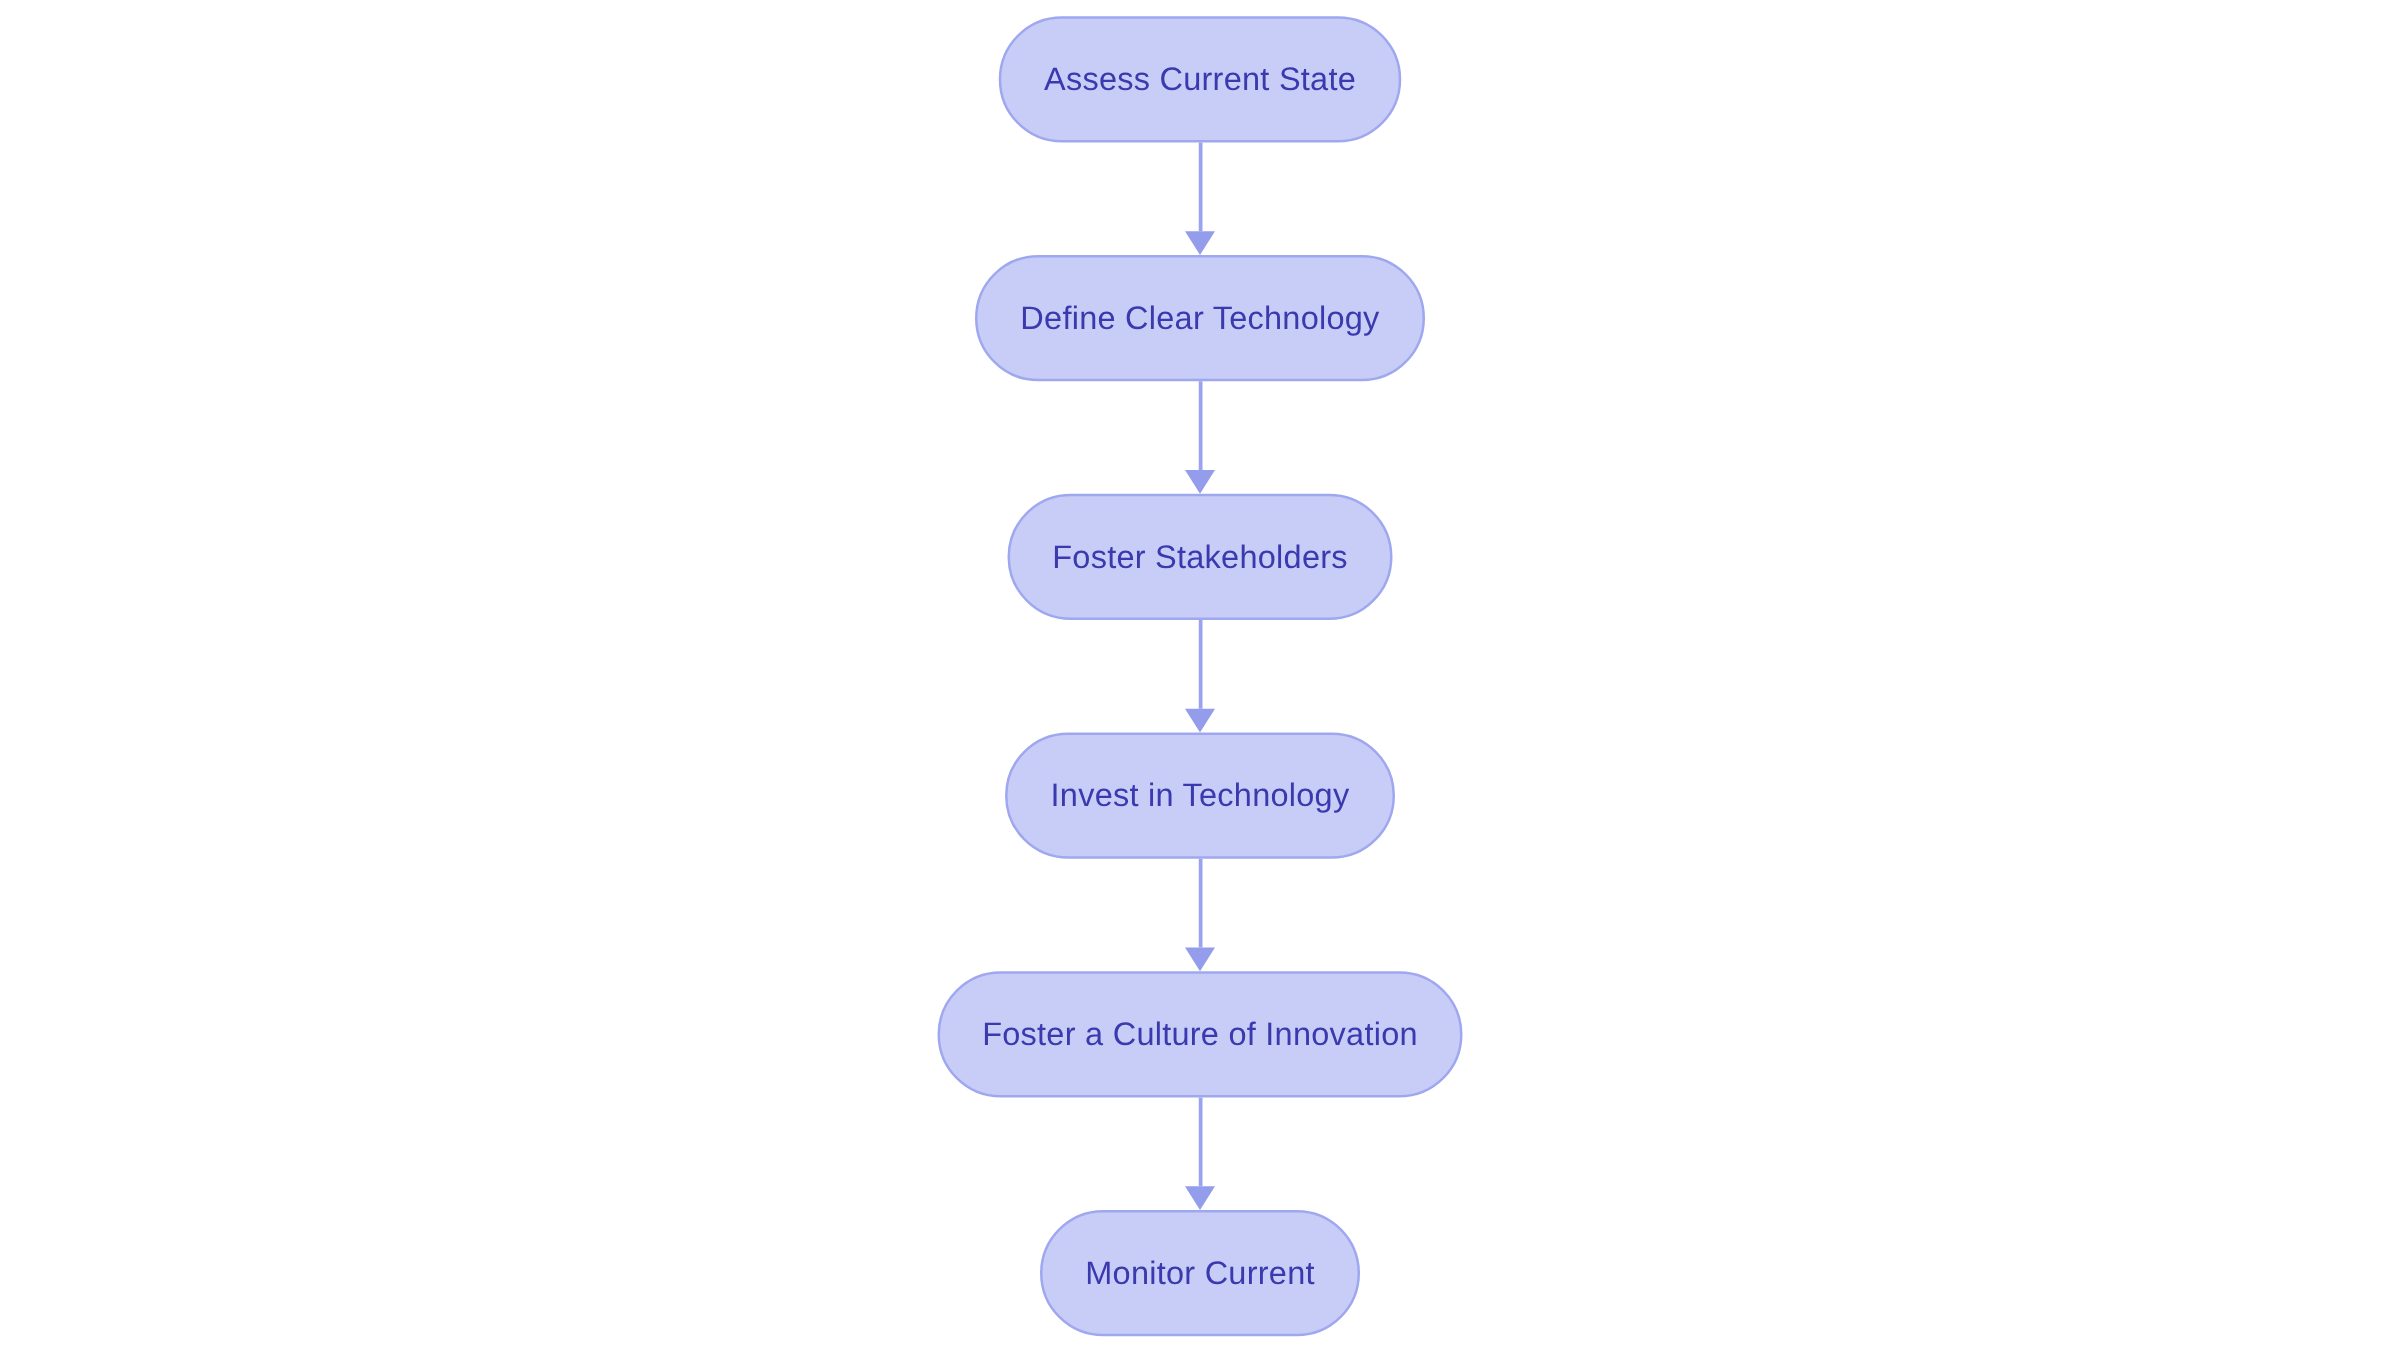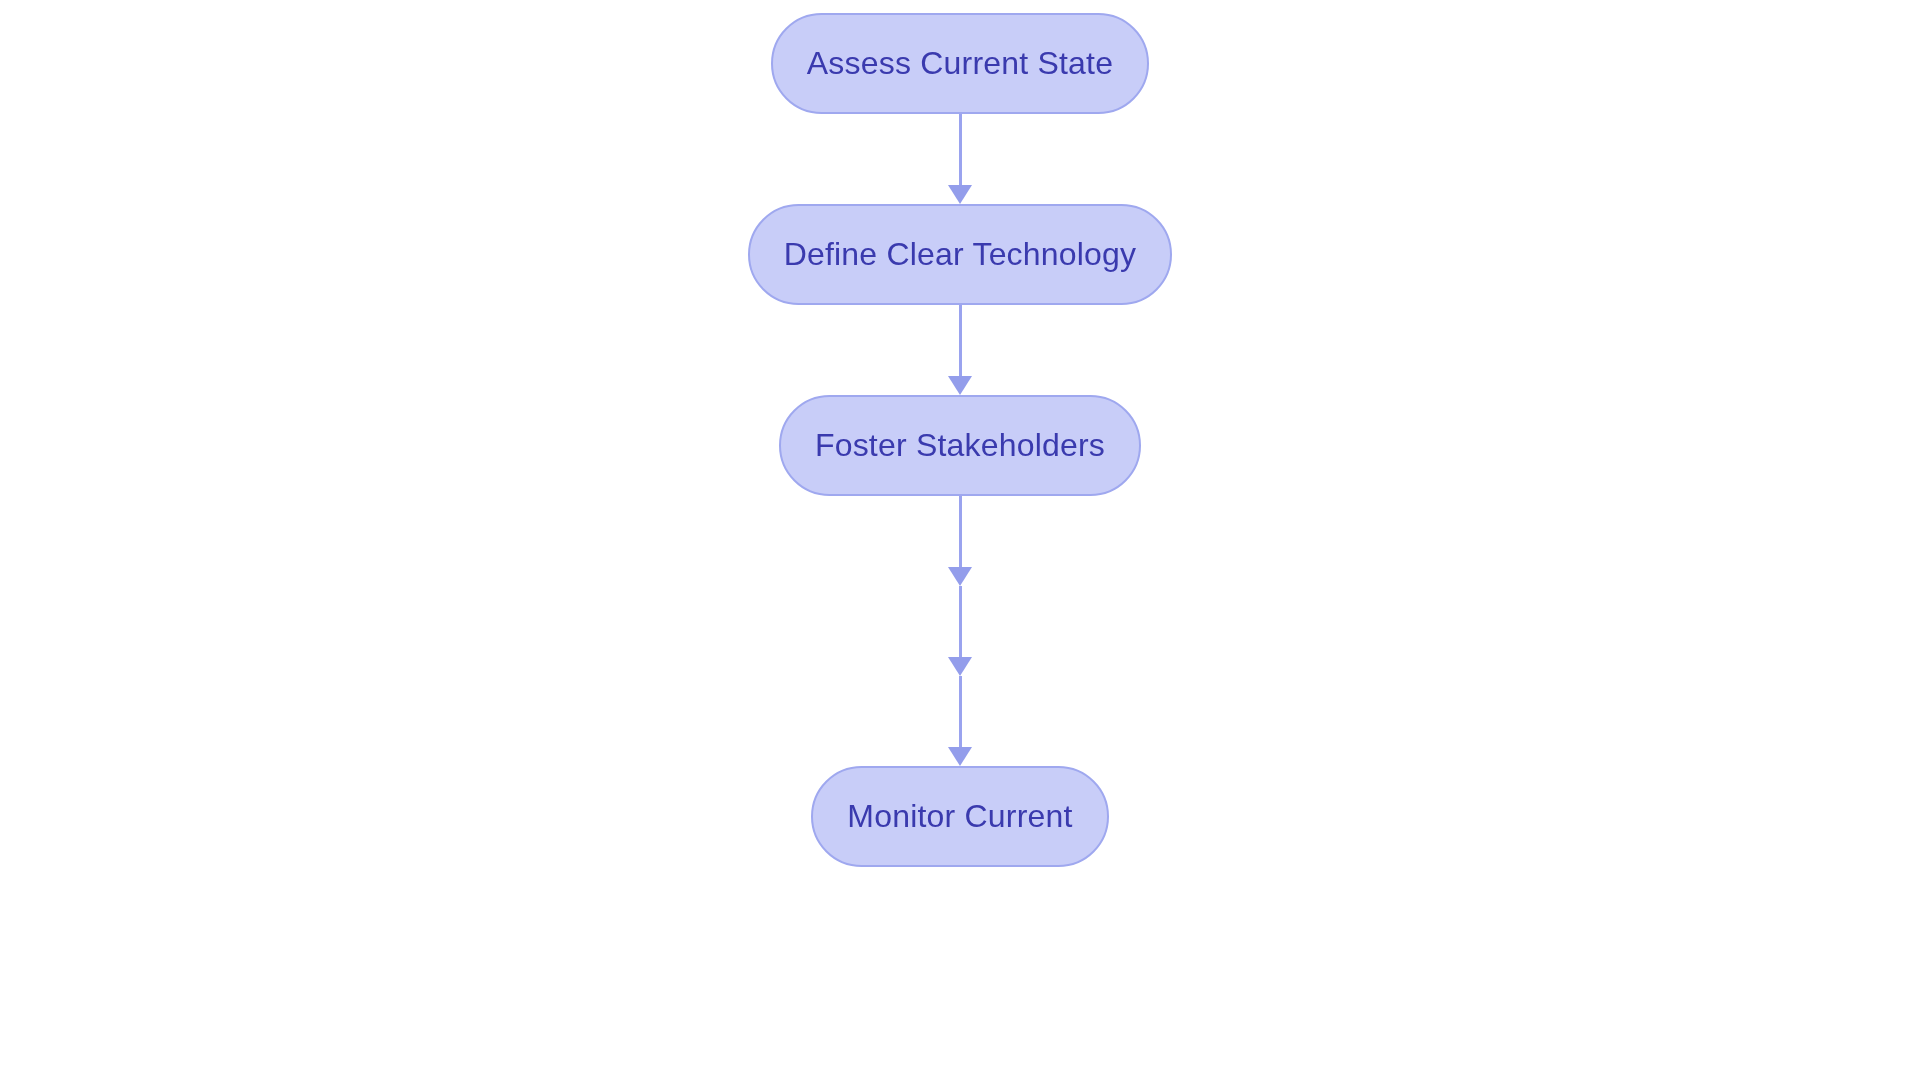--- a/index.html
+++ b/index.html
@@ -27,21 +27,21 @@
     padding-top: 13px;
   }
   .flow-node {
     height: 101px;
     min-height: 101px;
     padding: 0 34px;
     border-radius: 51px;
     background: var(--node-fill);
     border: 2px solid var(--node-border);
     color: var(--node-text);
-    font-size: 32px;
+    font-size: 26px;
     letter-spacing: 0.2px;
     display: flex;
     align-items: center;
     justify-content: center;
     white-space: nowrap;
   }
   .connector {
     height: 90px;
     min-height: 90px;
     width: 26px;
@@ -87,26 +87,32 @@
 
   <div class="flow-node">
     <span>Foster Stakeholders</span>
   </div>
 
   <div class="connector">
     <div class="line"></div>
     <div class="head"></div>
   </div>
 
+  <div class="flow-node">
+    <span>Invest in Technology</span>
+  </div>
 
   <div class="connector">
     <div class="line"></div>
     <div class="head"></div>
   </div>
 
+  <div class="flow-node">
+    <span>Foster a Culture of Innovation</span>
+  </div>
 
   <div class="connector">
     <div class="line"></div>
     <div class="head"></div>
   </div>
 
   <div class="flow-node">
     <span>Monitor Current</span>
   </div>
 

